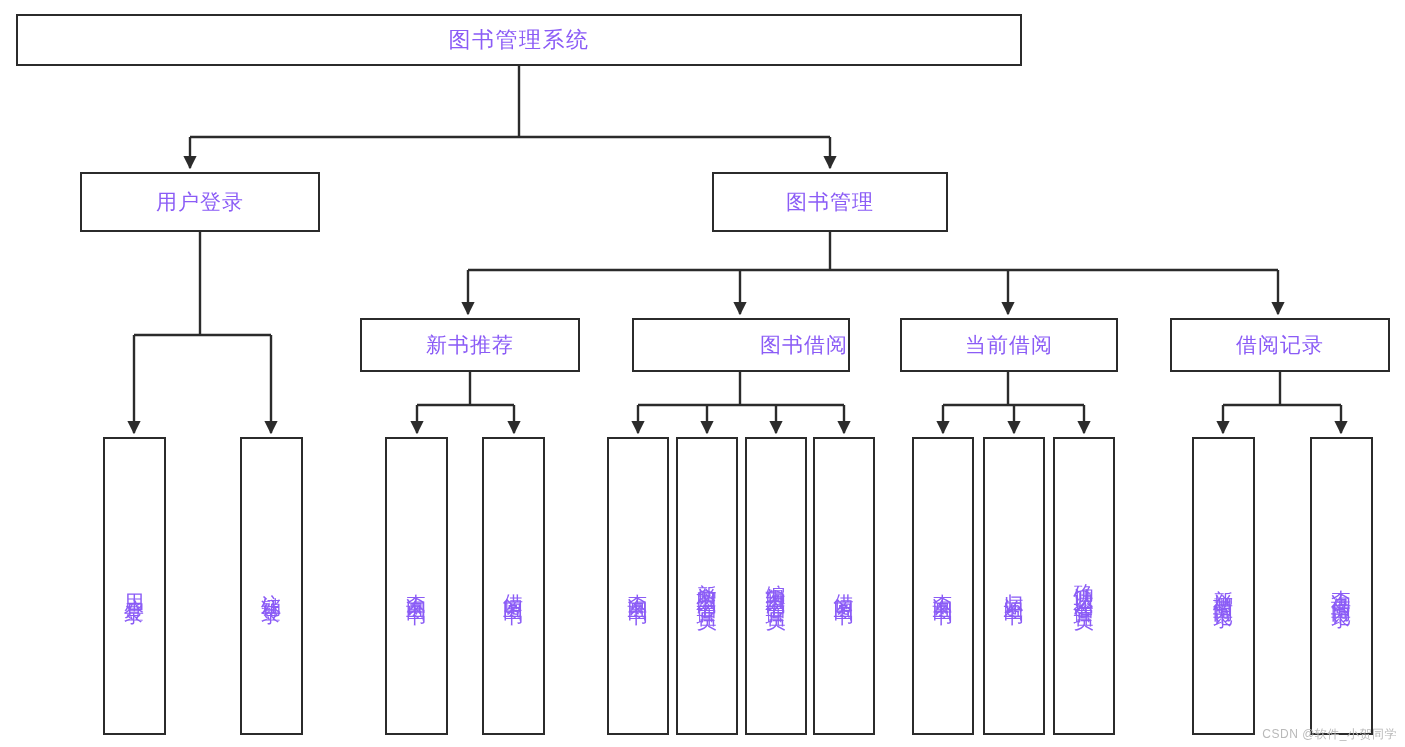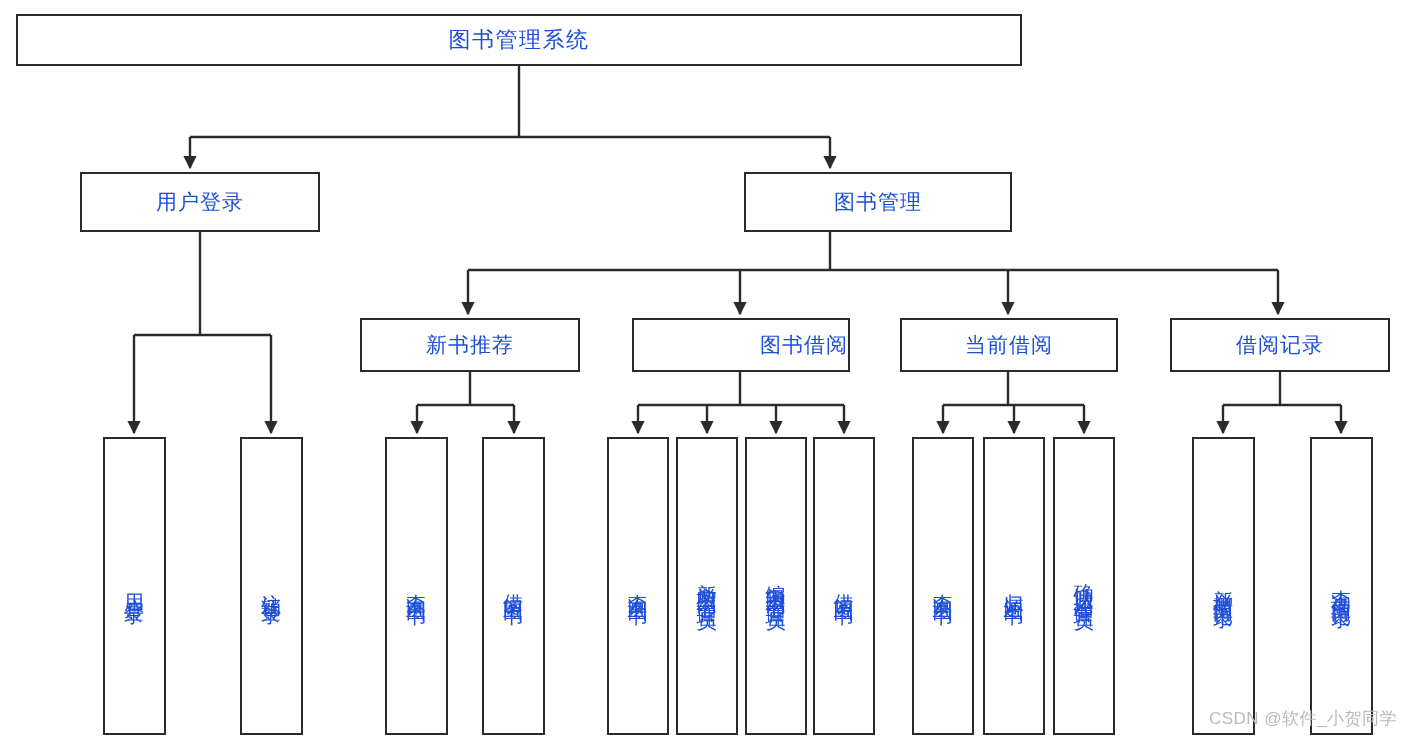--- a/index.html
+++ b/index.html
@@ -27,21 +27,21 @@
     pointer-events: none;
   }
   .node {
     position: absolute;
     box-sizing: border-box;
     border: 2px solid #2b2b2b;
     background: #ffffff;
     display: flex;
     align-items: center;
     justify-content: center;
-    color: #1d4ed8;
+    color: #8b5cf6;
     z-index: 2;
   }
   .node .label {
     display: block;
     text-align: center;
     line-height: 1.18;
   }
   
   .node.h .label {
     font-size: 21px;
@@ -62,22 +62,22 @@
     text-orientation: upright;
     font-size: 20px;
     letter-spacing: 4px;
     line-height: 1;
     max-height: 270px;
     text-align: center;
   }
   #watermark {
     position: absolute;
     right: 8px;
-    bottom: 17px;
-    font-size: 17px;
+    bottom: 4px;
+    font-size: 12px;
     color: #b9b9b9;
     letter-spacing: 0.5px;
     z-index: 5;
     white-space: nowrap;
     user-select: none;
   }
 </style>
 </head>
 <body>
 
@@ -133,21 +133,21 @@
     </g>
   </svg>
 
   <div class="node h root" style="left: 16px; top: 14px; width: 1006px; height: 52px;">
     <span class="label">图书管理系统</span>
   </div>
 
   <div class="node h" style="left: 80px; top: 172px; width: 240px; height: 60px;">
     <span class="label">用户登录</span>
   </div>
-  <div class="node h" style="left: 744px; top: 172px; width: 268px; height: 60px;">
+  <div class="node h" style="left: 712px; top: 172px; width: 236px; height: 60px;">
     <span class="label">图书管理</span>
   </div>
 
   <div class="node h" style="left: 360px; top: 318px; width: 220px; height: 54px; align-items: center;">
     <span class="label">新书推荐</span>
   </div>
   <div class="node h" style="left: 632px; top: 318px; width: 218px; height: 54px; justify-content: flex-end;">
     <span class="label">图书借阅</span>
   </div>
   <div class="node h" style="left: 900px; top: 318px; width: 218px; height: 54px;">

